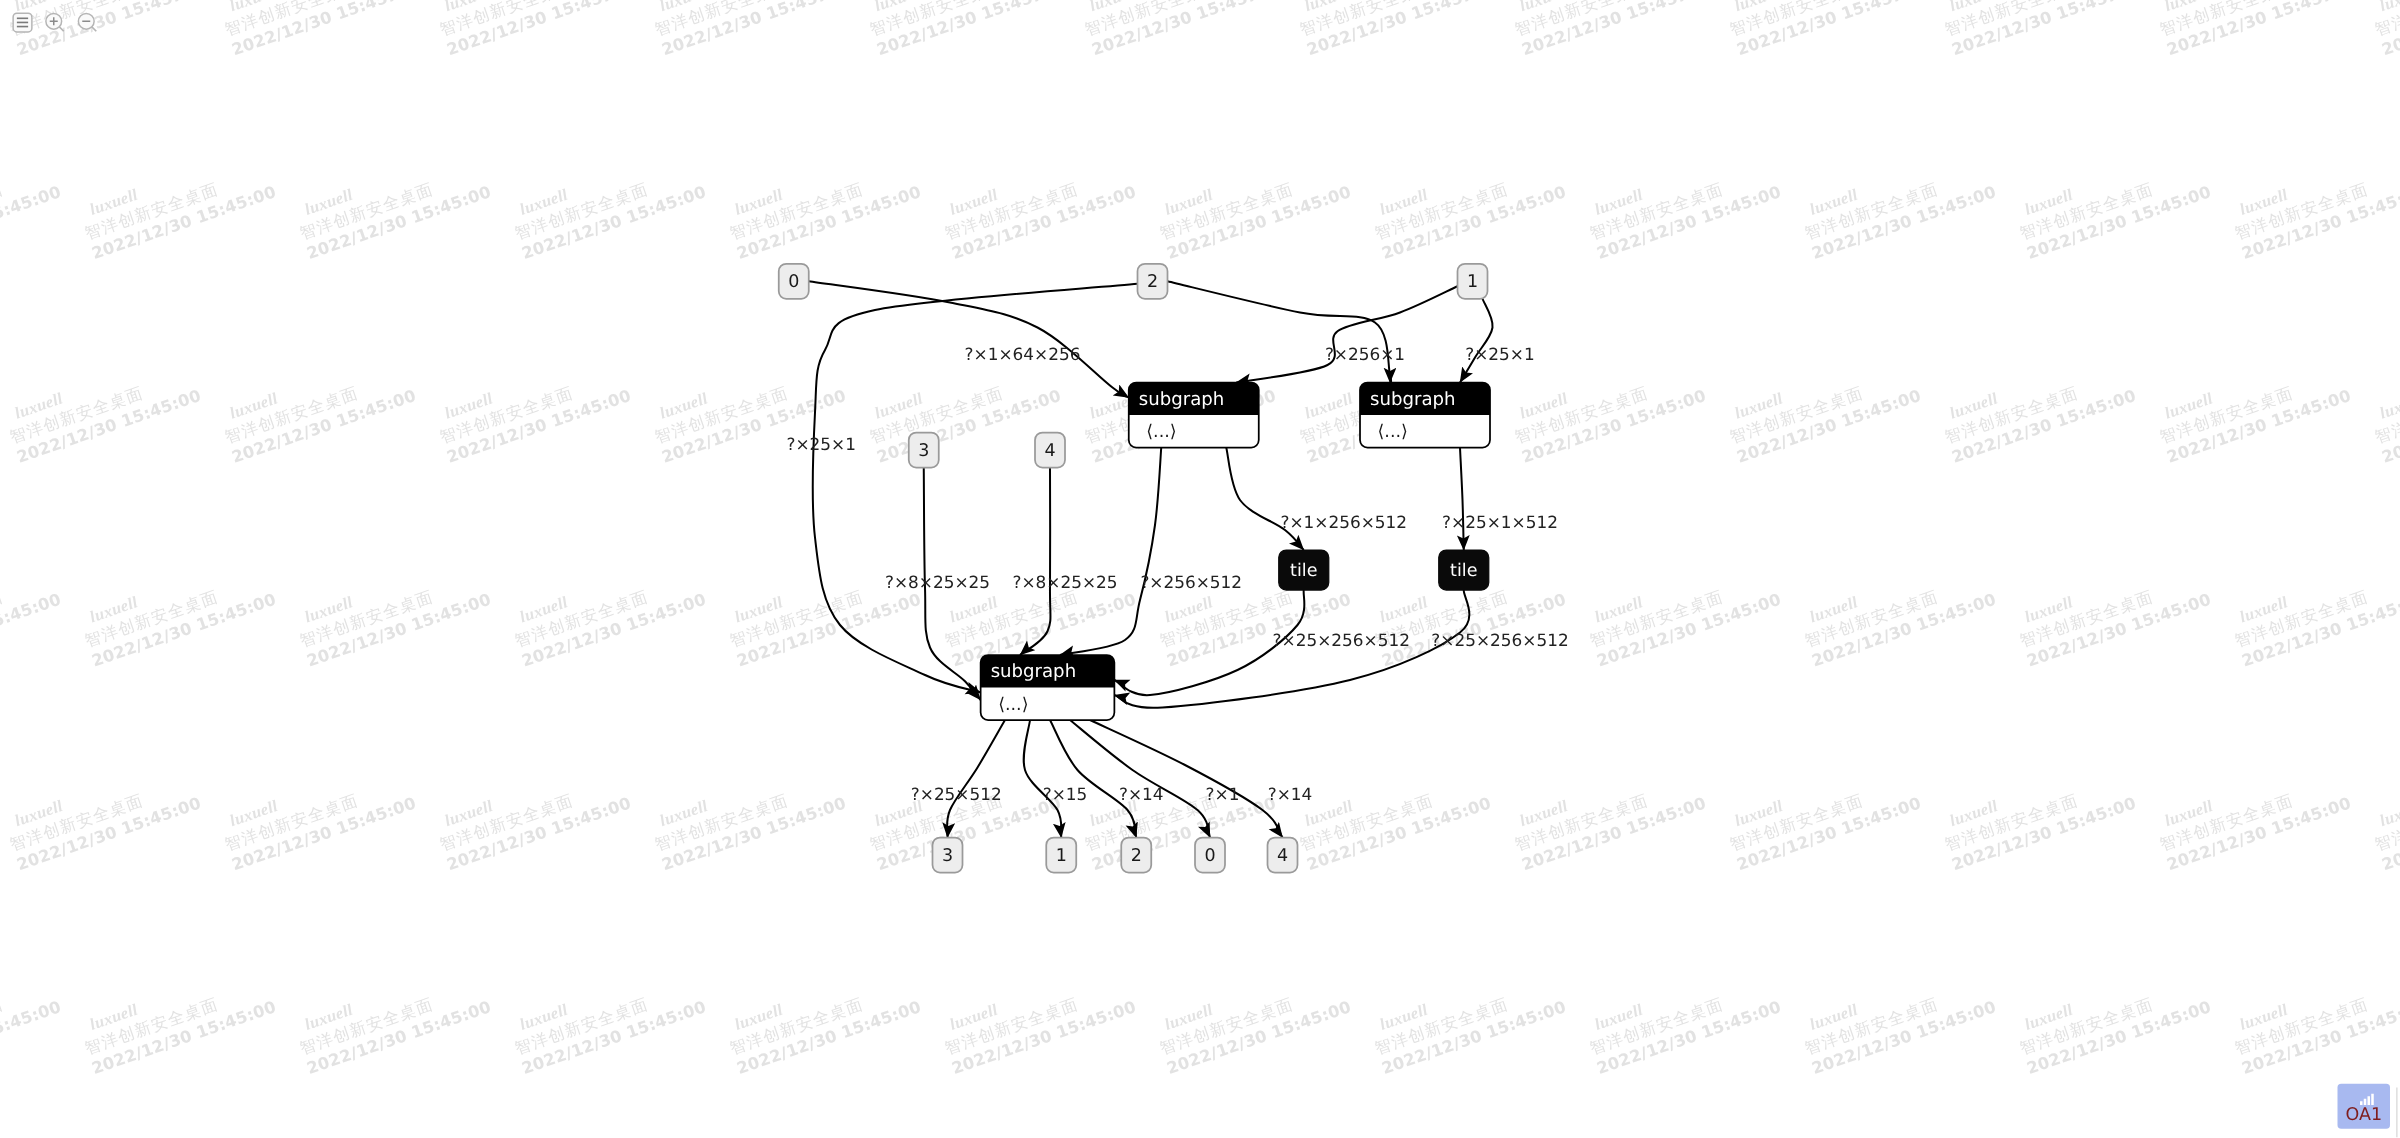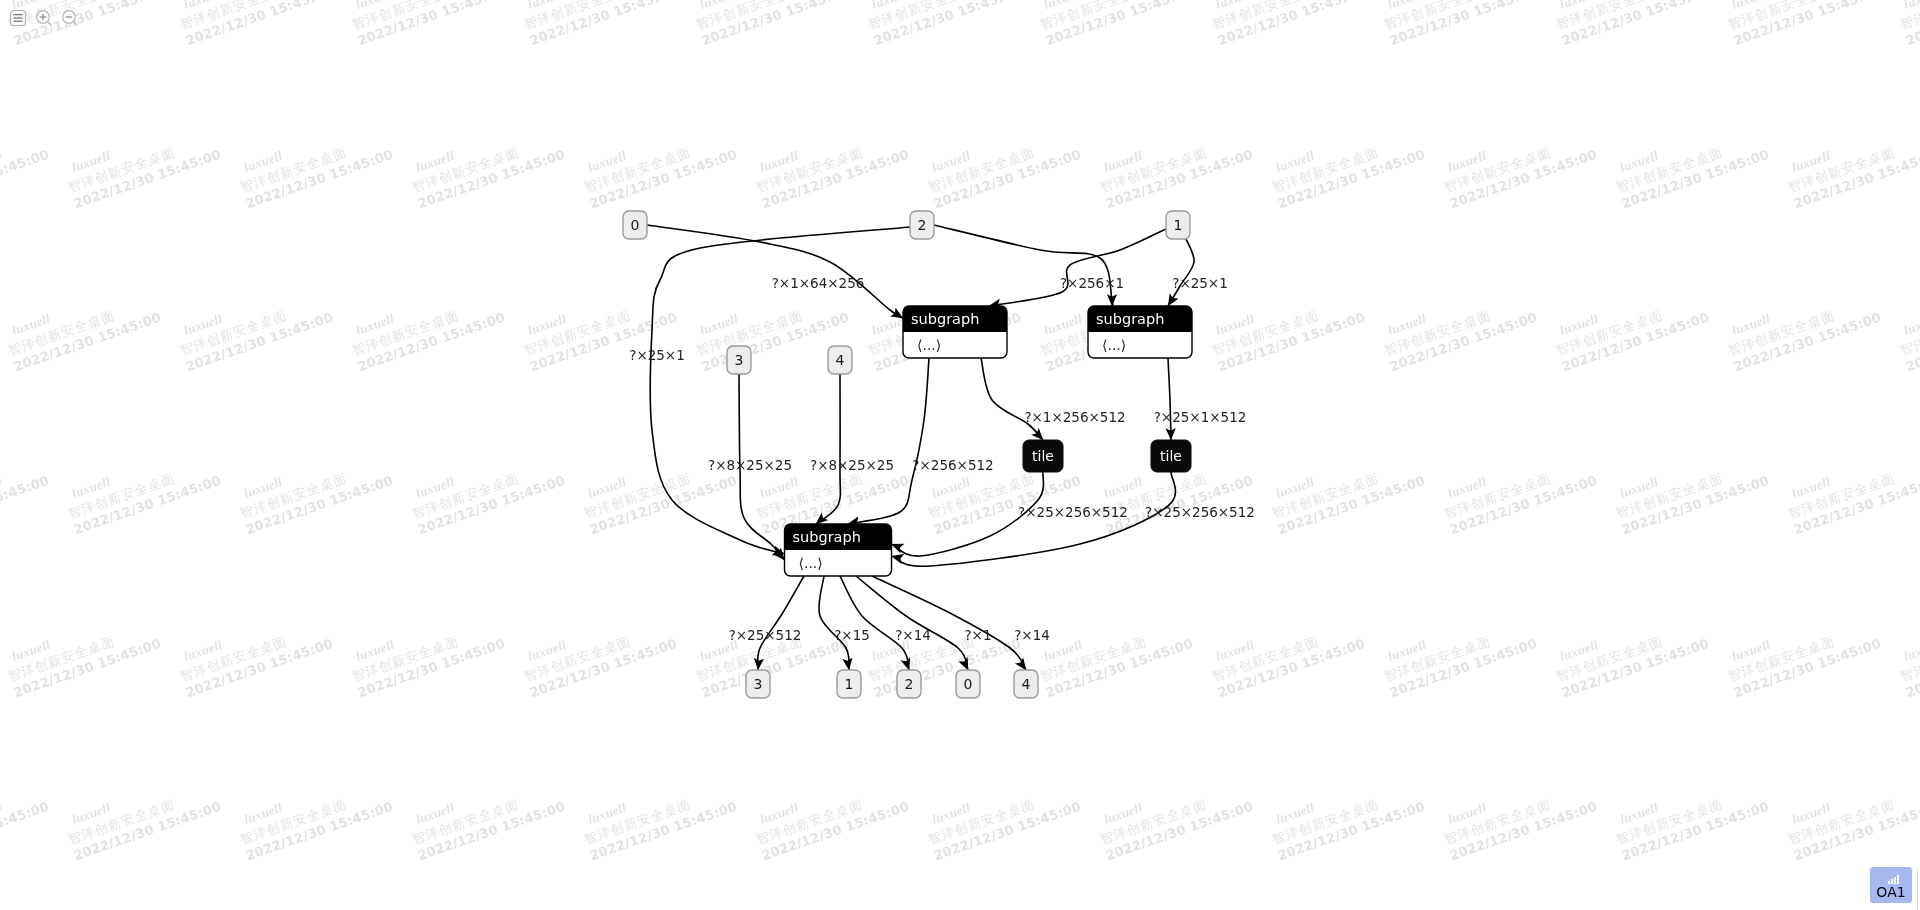--- a/index.html
+++ b/index.html
@@ -181,21 +181,21 @@
     width: 2px;
     background: #ffffff;
   }
   #tray-badge .bars i:nth-child(1){height:3px;}
   #tray-badge .bars i:nth-child(2){height:5px;}
   #tray-badge .bars i:nth-child(3){height:7px;}
   #tray-badge .bars i:nth-child(4){height:9px;}
   #tray-badge .tray-label {
     font-family: "DejaVu Sans", sans-serif;
     font-size: 14px;
-    color: #000000;
+    color: #7f1d1d;
     line-height: 1;
     margin-bottom: 2px;
   }
   #tray-divider {
     position: absolute;
     right: 2px;
     bottom: 0px;
     width: 1px;
     height: 40px;
     background: #d7d7d7;

